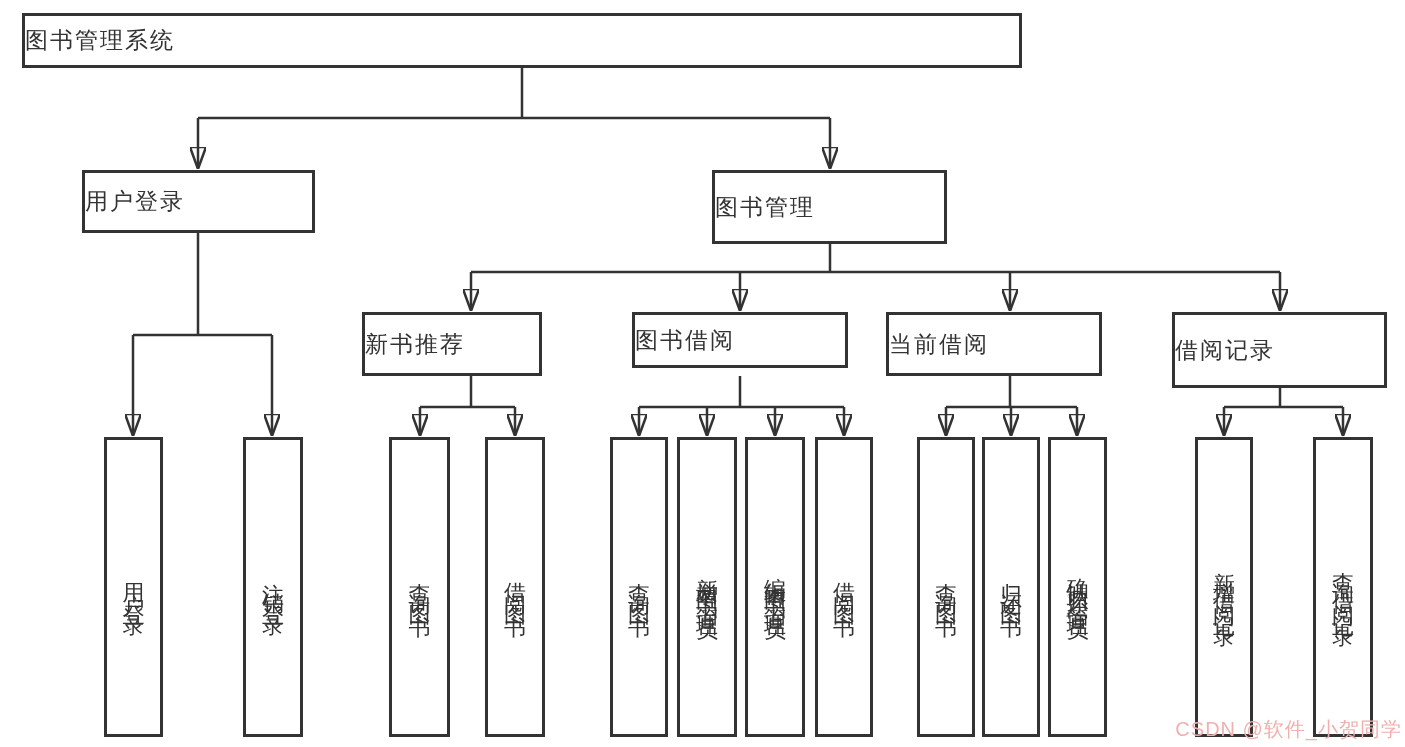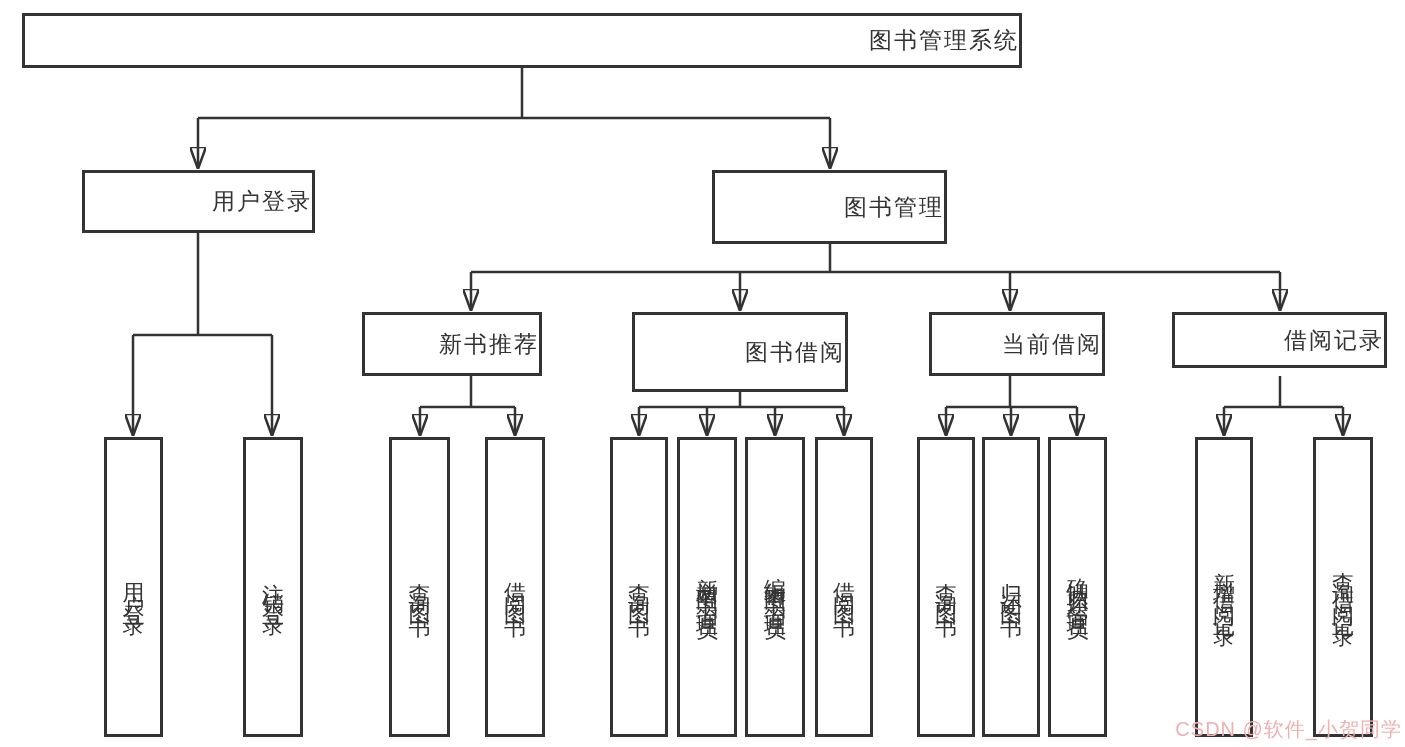--- a/index.html
+++ b/index.html
@@ -17,21 +17,21 @@
     color:var(--text);
     overflow:hidden;
   }
   .connectors{position:absolute;left:0;top:0;width:1405px;height:747px;}
   .connectors path{stroke:var(--line);stroke-width:2.5;fill:none;}
   .node{
     position:absolute;
     box-sizing:border-box;
     border:3px solid var(--line);
     background:var(--bg);
-    display:flex;align-items:center;justify-content:flex-end;
+    display:flex;align-items:center;justify-content:flex-start;
     font-size:23px;letter-spacing:2px;
     white-space:nowrap;
     z-index:1;
   }
   .leaf{
     position:absolute;
     top:437px;height:300px;
     box-sizing:border-box;
     border:3px solid var(--line);
     background:var(--bg);
@@ -111,27 +111,27 @@
   <div class="node" style="left:82px;top:170px;width:233px;height:63px">
     <span>用户登录</span>
   </div>
   <div class="node" style="left:712px;top:170px;width:235px;height:74px">
     <span>图书管理</span>
   </div>
 
   <div class="node" style="left:362px;top:312px;width:180px;height:64px">
     <span>新书推荐</span>
   </div>
-  <div class="node" style="left:632px;top:312px;width:216px;height:80px">
+  <div class="node" style="left:632px;top:312px;width:216px;height:56px">
     <span>图书借阅</span>
   </div>
-  <div class="node" style="left:929px;top:312px;width:176px;height:64px">
+  <div class="node" style="left:886px;top:312px;width:216px;height:64px">
     <span>当前借阅</span>
   </div>
-  <div class="node" style="left:1172px;top:312px;width:215px;height:56px">
+  <div class="node" style="left:1172px;top:312px;width:215px;height:76px">
     <span>借阅记录</span>
   </div>
 
   <div class="leaf" style="left:104px;width:59px">
     <span class="vtext">用户登录</span>
   </div>
   <div class="leaf" style="left:243px;width:60px">
     <span class="vtext">注销登录</span>
   </div>
 

